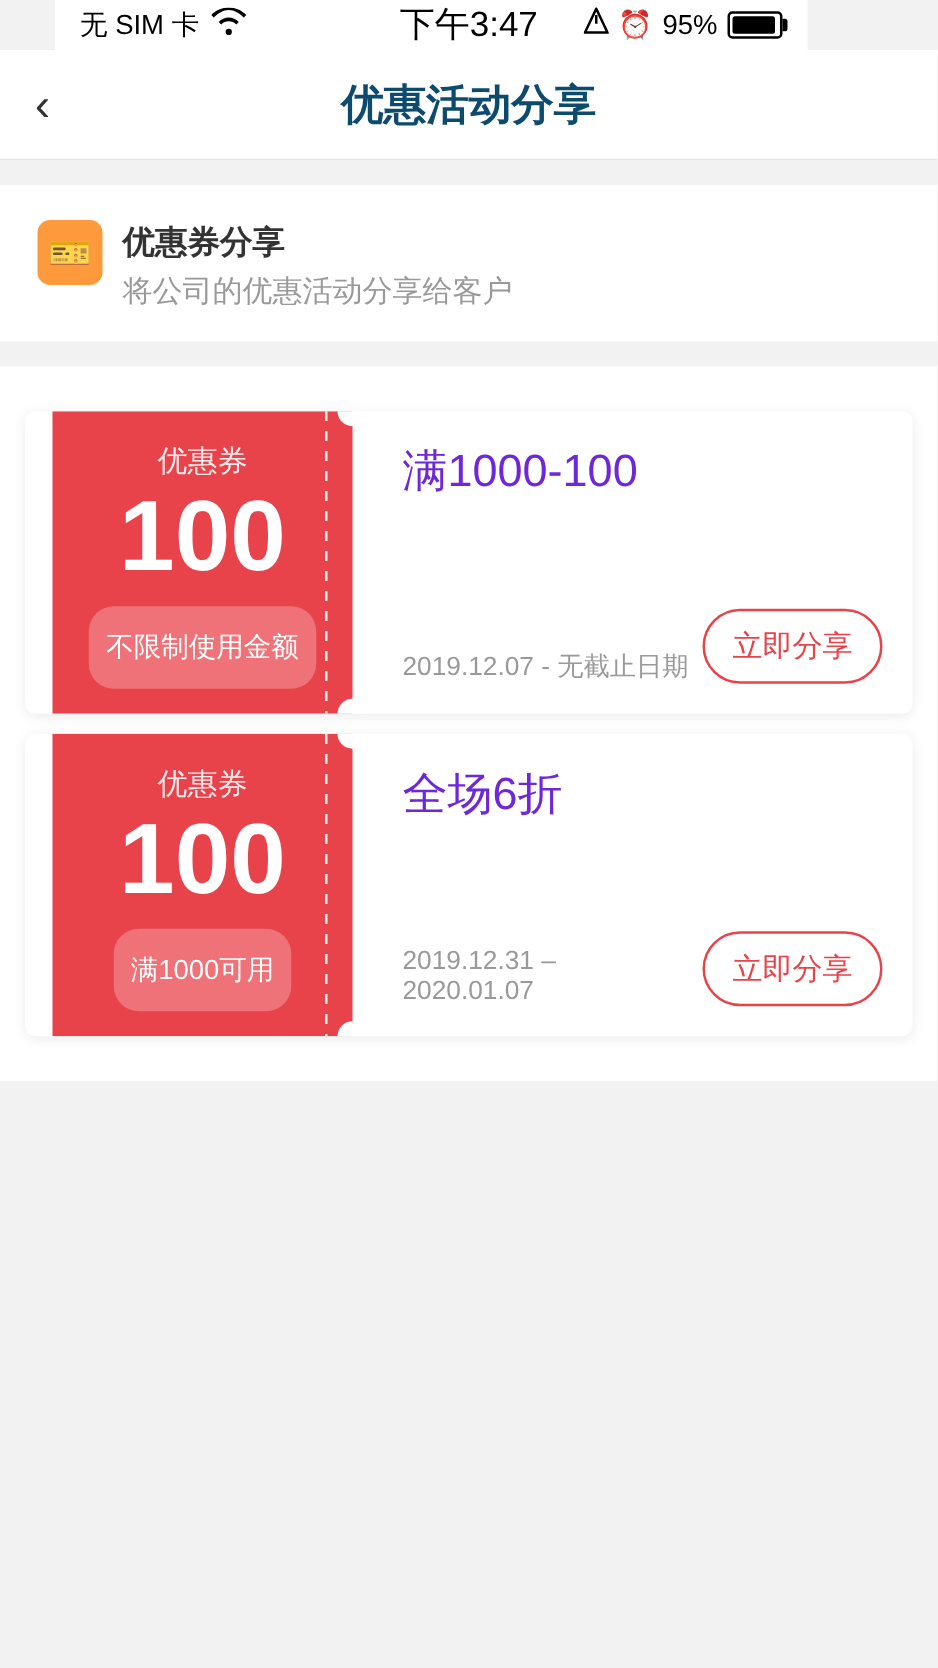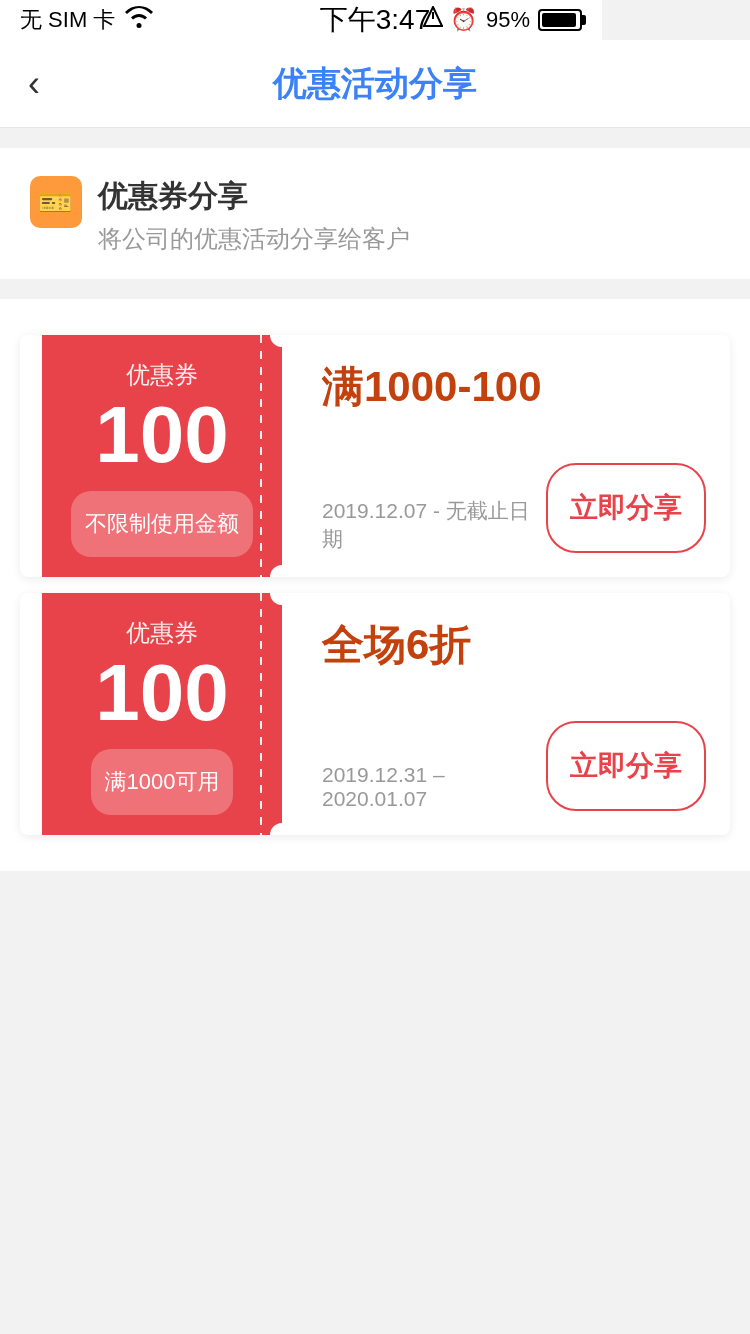--- a/index.html
+++ b/index.html
@@ -16,20 +16,21 @@
     .status-bar {
       width: 602px;
       height: 40px;
       background: #fff;
       display: flex;
       align-items: center;
       justify-content: space-between;
       padding: 0 20px;
       font-size: 24px;
       font-weight: 500;
+      margin-left: 44px;
     }
     .status-left {
       display: flex;
       align-items: center;
       gap: 10px;
       font-size: 22px;
     }
     .status-center {
       font-size: 28px;
       font-weight: 400;
@@ -86,21 +87,21 @@
       position: absolute;
       left: 28px;
       font-size: 36px;
       color: #333;
       cursor: pointer;
       font-weight: 300;
     }
     .nav-title {
       font-size: 34px;
       font-weight: 600;
-      color: #3b82f6;
+      color: #0c4a6e;
     }
 
     
     .section-header {
       background: #fff;
       margin-top: 20px;
       padding: 28px 30px 24px;
       display: flex;
       align-items: flex-start;
       gap: 16px;
@@ -110,21 +111,21 @@
       height: 52px;
       background: #ff9a3c;
       border-radius: 10px;
       display: flex;
       align-items: center;
       justify-content: center;
       font-size: 28px;
       flex-shrink: 0;
     }
     .section-text h2 {
-      font-size: 30px;
+      font-size: 26px;
       font-weight: 600;
       color: #333;
     }
     .section-text p {
       font-size: 24px;
       color: #999;
       margin-top: 6px;
     }
 
     
@@ -196,47 +197,46 @@
 
     
     .coupon-right {
       flex: 1;
       padding: 24px 24px 24px 40px;
       display: flex;
       flex-direction: column;
       justify-content: space-between;
     }
     .coupon-title {
-      font-size: 42px;
-      font-weight: 700;
-      color: #c2410c;
+      font-size: 36px;
+      font-weight: 400;
+      color: #6d28d9;
       margin-bottom: 12px;
     }
     .coupon-bottom {
       display: flex;
       align-items: flex-end;
       justify-content: space-between;
     }
     .coupon-date {
       font-size: 21px;
       color: #999;
       flex: 1;
       margin-right: 10px;
     }
     .share-btn {
       border: 2px solid #e8434a;
       color: #e8434a;
       border-radius: 30px;
-      padding: 24px 22px;
-      font-size: 28px;
+      padding: 12px 22px;
+      font-size: 24px;
       background: #fff;
       cursor: pointer;
       white-space: nowrap;
       flex-shrink: 0;
-      font-weight: bold;
     }
 
     
     .coupon-divider {
       position: absolute;
       top: 0;
       bottom: 0;
       left: 240px;
       width: 2px;
       background: repeating-linear-gradient(

